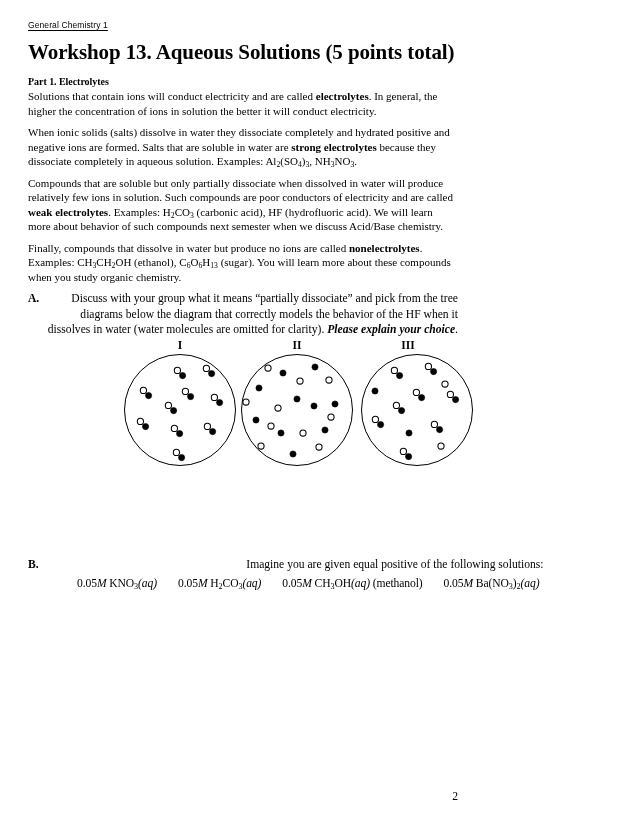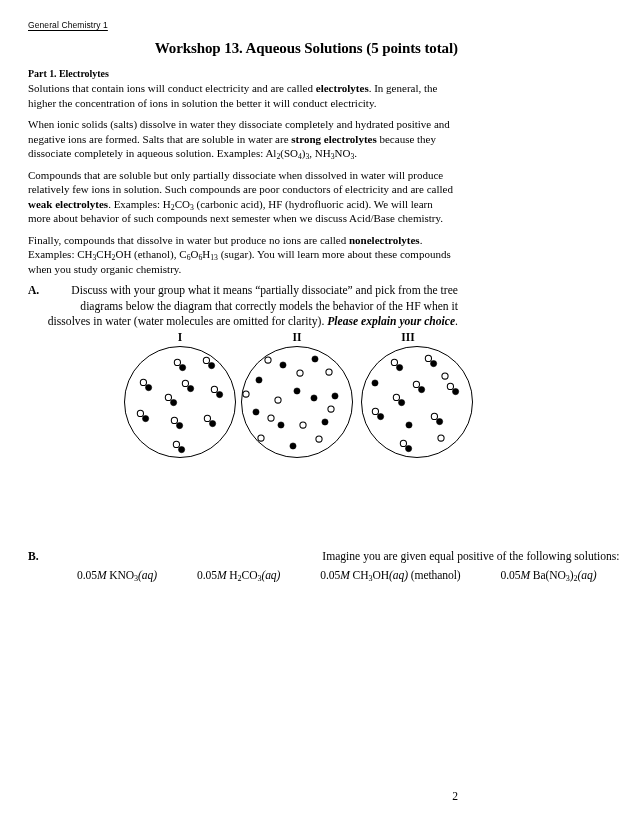--- a/index.html
+++ b/index.html
@@ -26,23 +26,23 @@
     font-family: "Liberation Sans", sans-serif;
     font-size: 8.5px;
     letter-spacing: 0.1px;
     text-decoration: underline;
     text-underline-offset: 2px;
     display: inline-block;
     margin-left: 0px;
     margin-bottom: 10px;
   }
   h1.doc-title {
-    font-size: 15px;
-    font-weight: bold;
-    text-align: right;
+    font-size: 21px;
+    font-weight: bold;
+    text-align: left;
     margin: 0 0 11px 0;
     letter-spacing: -0.1px;
   }
   h2.part-title {
     font-size: 10px;
     font-weight: bold;
     margin: 0 0 2px 0;
     letter-spacing: -0.05px;
   }
   p.body-text {
@@ -105,21 +105,21 @@
     box-sizing: border-box;
   }
   .partsB-spacer { height: 66px; }
   .conc-line {
     font-size: 11.6px;
     margin: 3px 0 3px 0;
     padding-left: 16px;
     white-space: nowrap;
     letter-spacing: -0.1px;
   }
-  .conc-item { margin-right: 23px; padding-left: 17px; }
+  .conc-item { margin-right: 4px; padding-left: 17px; }
   .page-number {
     position: absolute;
     right: 56px;
     bottom: 36px;
     font-size: 11.6px;
   }
   svg.particles {
     position: absolute;
     top: 0;
     left: 0;

